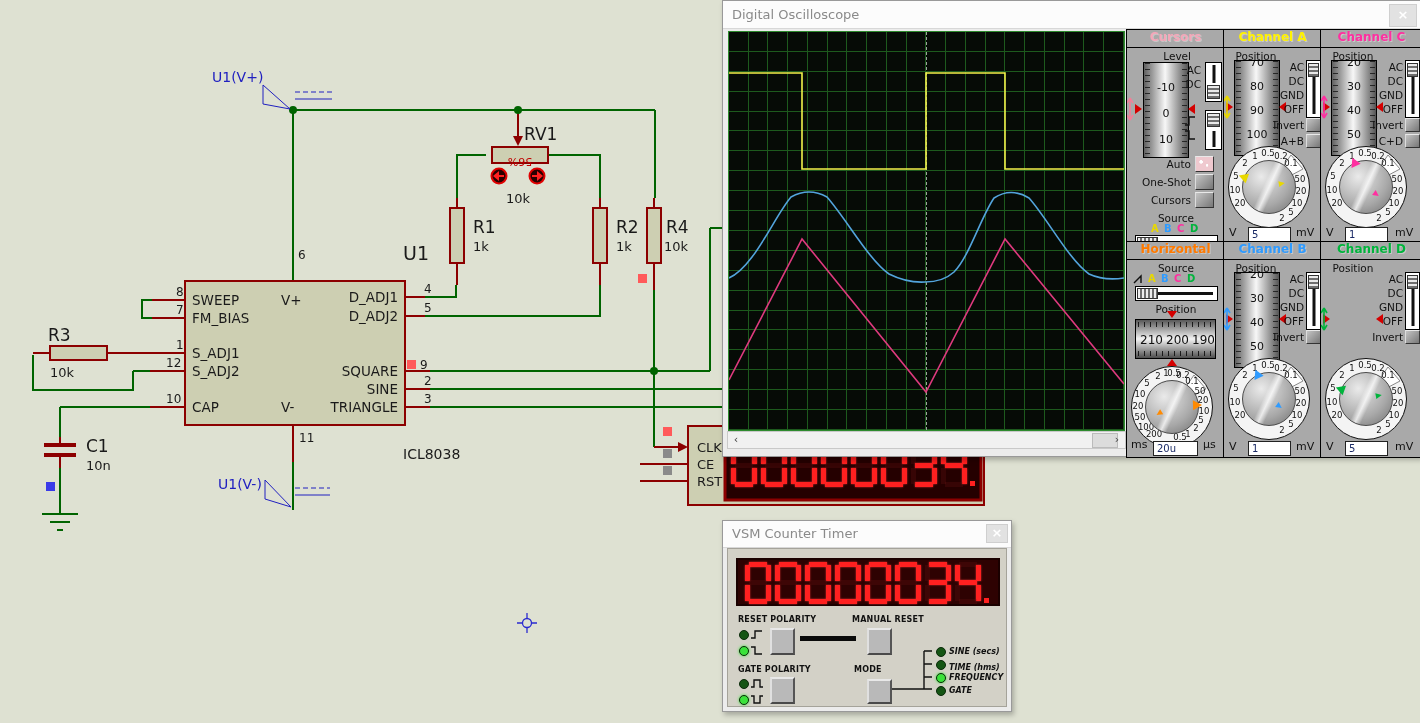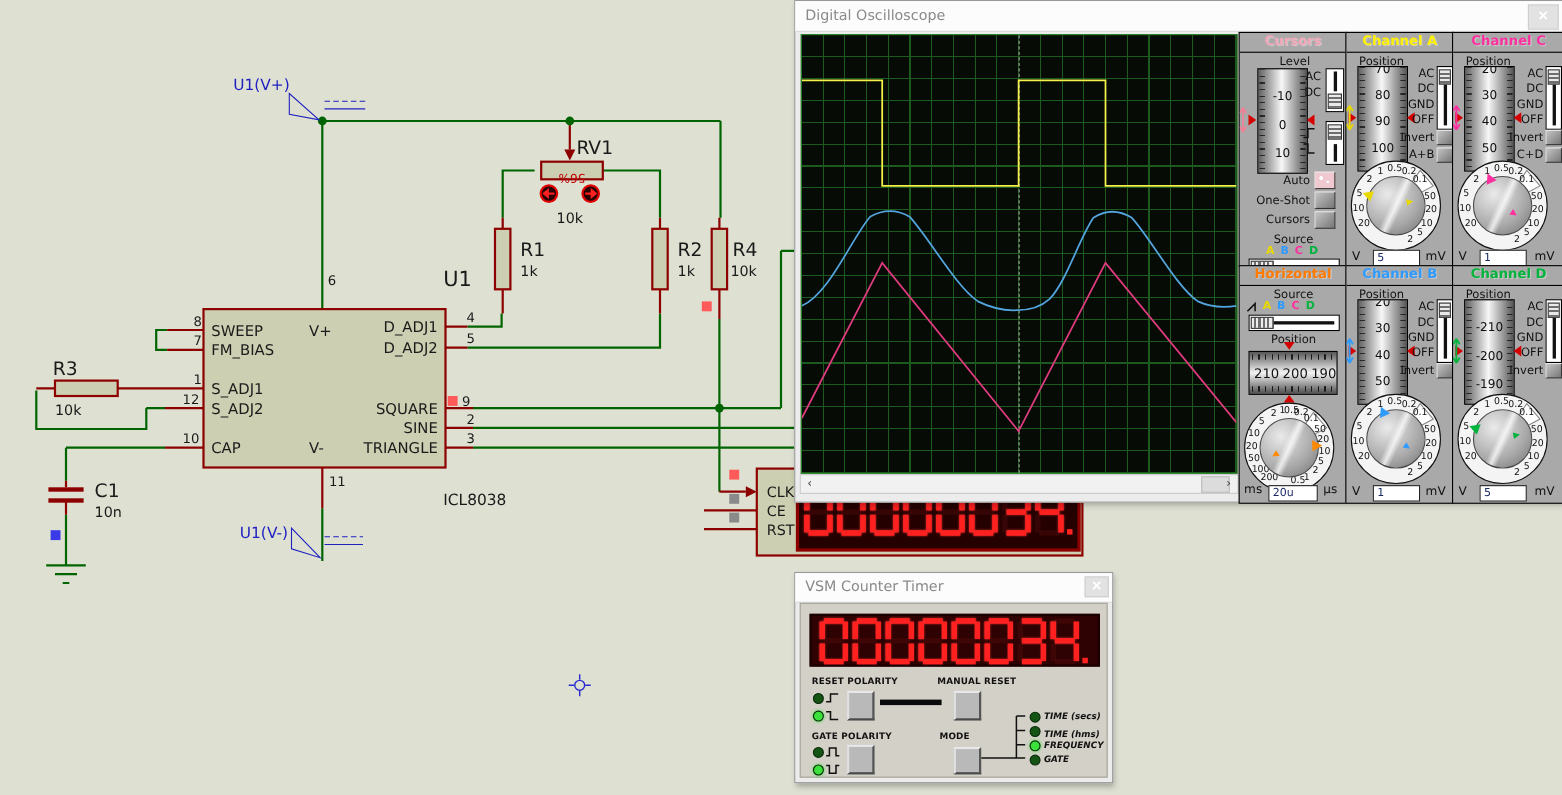--- a/index.html
+++ b/index.html
@@ -589,25 +589,20 @@
         <span></span>
       </div>
     <span class="kunit" style="left:5px;top:198px">V</span>
     <span class="kunit" style="left:72px;top:198px">mV</span>
     <div class="valbox" style="left:24px;top:199px;width:38px">1</div>
   </div>
 
   <div class="panel" style="left:597px;top:240px;width:101px;height:215px">
     <div class="ptitle t-grn">Channel D</div>
     <div class="plabel" style="left:10px;top:20px;width:44px;text-align:center">Position</div>
-    <div class="scalebox" style="left:10px;top:30px">
-      <div class="snum" style="top:18px">-210</div>
-      <div class="snum" style="top:44px">-200</div>
-      <div class="snum" style="top:70px">-190</div>
-    </div>
     <div class="tri-r" style="left:2px;top:72px"></div>
     <div class="tri-l" style="left:55px;top:72px"></div>
     <svg class="abs" style="left:-2px;top:62px;color:#00B43C" width="10" height="30">
         <path d="M5,4 V26 M5,4 L2,9 M5,4 L8,9 M5,26 L2,21 M5,26 L8,21" stroke="currentColor" stroke-width="1.6" fill="none"></path>
       </svg>
     <div class="rlabel" style="left:56px;top:31px;width:26px">AC</div>
     <div class="rlabel" style="left:56px;top:45px;width:26px">DC</div>
     <div class="rlabel" style="left:56px;top:59px;width:26px">GND</div>
     <div class="rlabel" style="left:56px;top:73px;width:26px">OFF</div>
     <div class="vswitch" style="left:84px;top:30px;width:13px;height:56px">
@@ -753,18 +748,18 @@
     <div class="ctbtn" style="left:42px;top:128px"></div>
     <div class="ctlabel" style="left:126px;top:116px">MODE</div>
     <div class="ctbtn" style="left:139px;top:130px;height:21px"></div>
     <svg class="abs" style="left:164px;top:99px" width="44" height="46">
       <path d="M0,41 H32 M32,3 V41 M32,3 H40 M32,16 H40 M32,29 H40 M32,41 H40" stroke="#111" fill="none" stroke-width="1.4"></path>
     </svg>
     <div class="led" style="left:208px;top:98px"></div>
     <div class="led" style="left:208px;top:111px"></div>
     <div class="led on" style="left:208px;top:124px"></div>
     <div class="led" style="left:208px;top:137px"></div>
-    <div class="modelbl" style="left:221px;top:98px">TIME (secs)</div>
+    <div class="modelbl" style="left:221px;top:98px">SINE (secs)</div>
     <div class="modelbl" style="left:221px;top:114px">TIME (hms)</div>
     <div class="modelbl" style="left:221px;top:124px">FREQUENCY</div>
     <div class="modelbl" style="left:221px;top:137px">GATE</div>
   </div>
 </div>
 
 </body></html>

